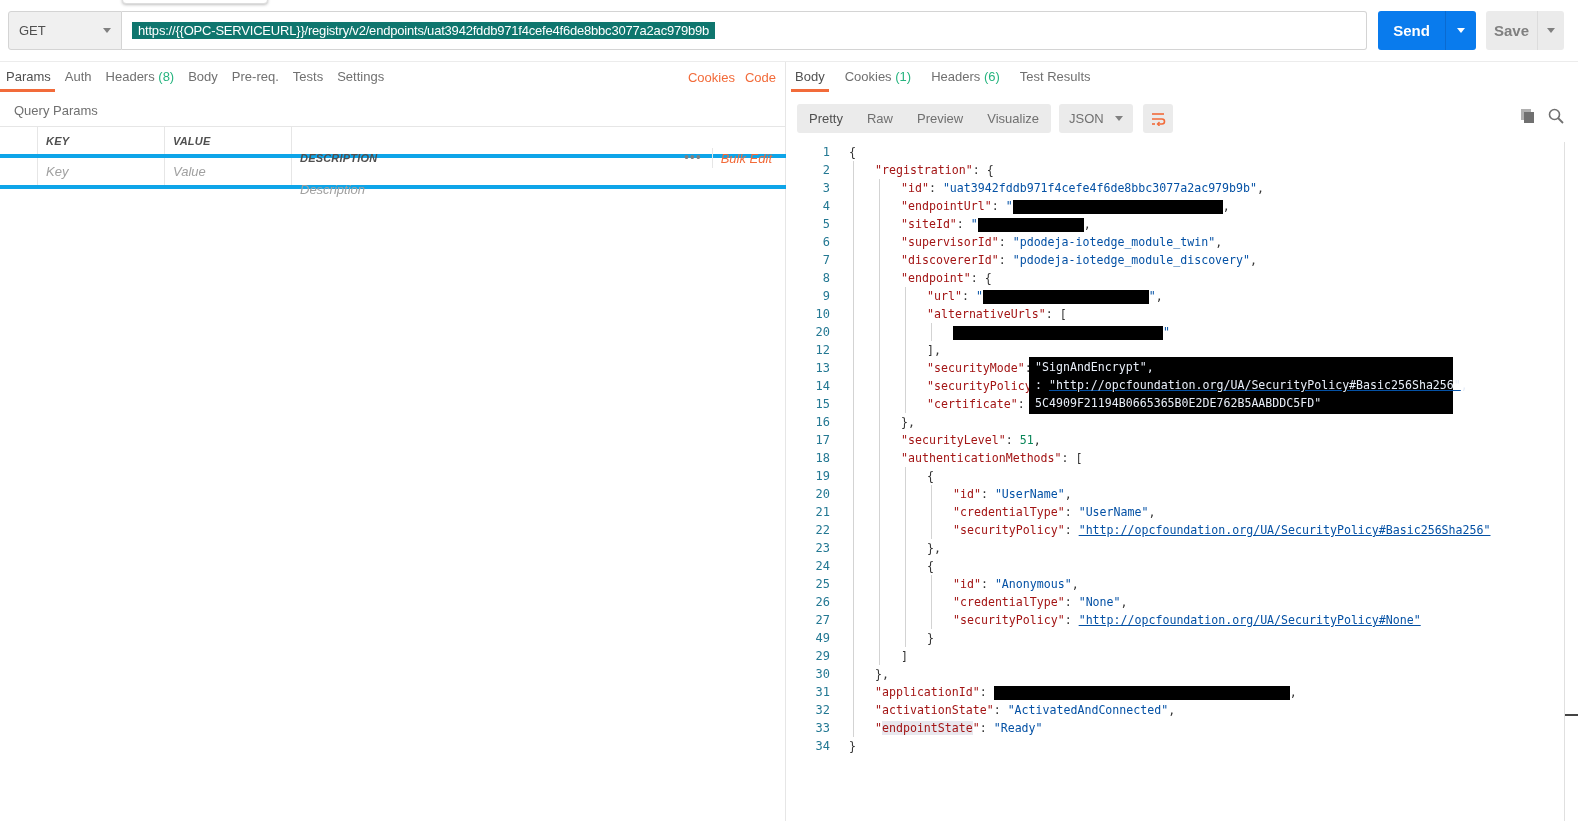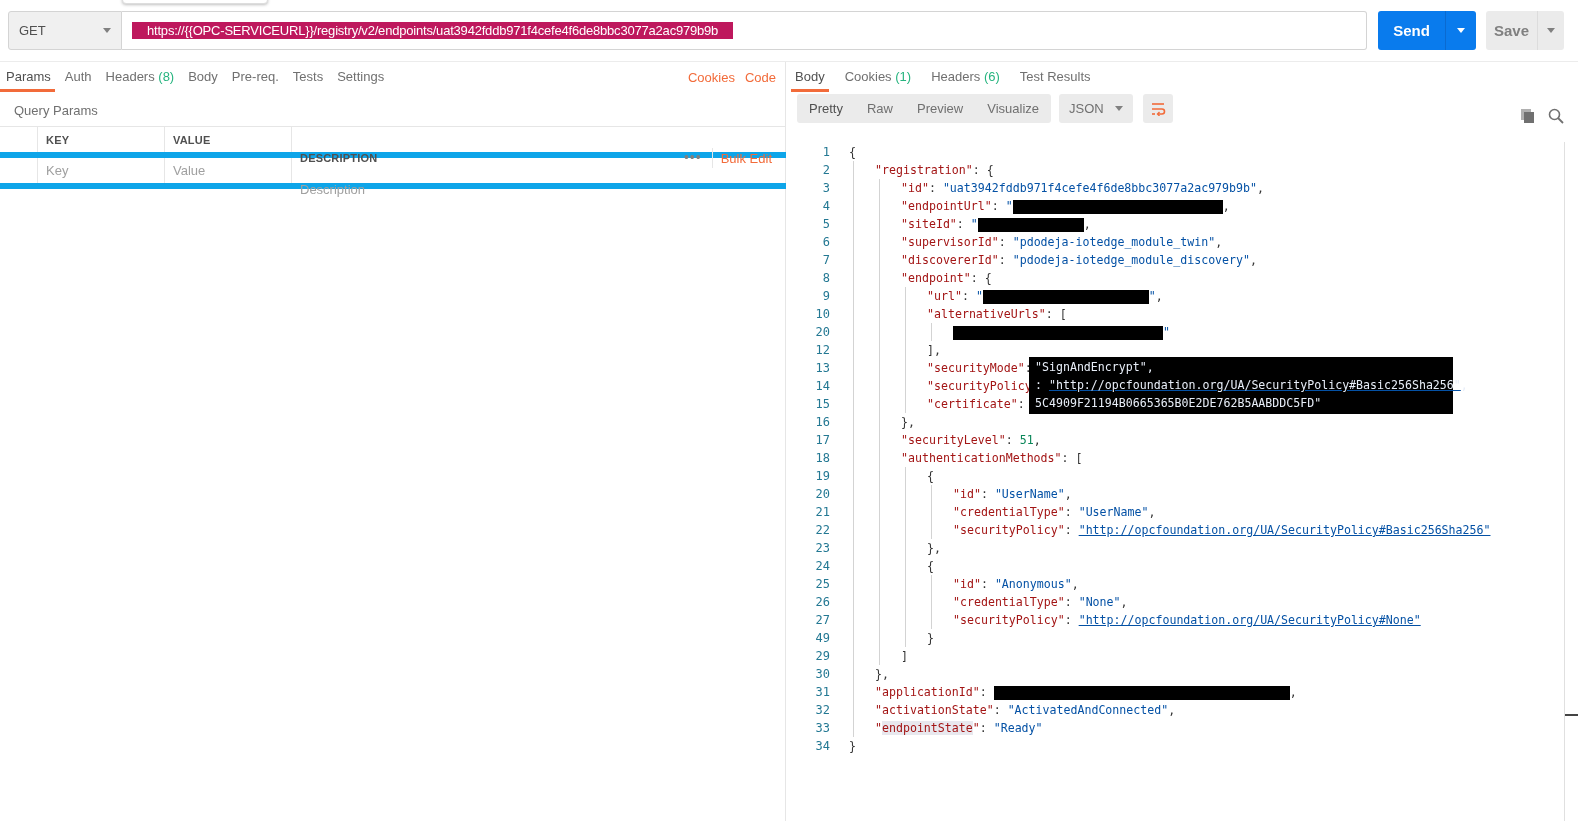--- a/index.html
+++ b/index.html
@@ -7,21 +7,21 @@
   body { font-family: "Liberation Sans", "DejaVu Sans", sans-serif; font-size: 13px; color: #505050; position: relative; }
 
   
   .tooltip-stub { position: absolute; left: 122px; top: -8px; width: 146px; height: 12px; background: #fff; border: 1px solid #ddd; border-radius: 4px; box-shadow: 0 1px 3px rgba(0,0,0,0.25); }
 
   
   .request-bar { position: absolute; left: 8px; top: 11px; right: 0; height: 40px; display: flex; }
   .method { width: 114px; height: 39px; background: #f0f0f0; border: 1px solid #d4d4d4; border-radius: 3px 0 0 3px; display: flex; align-items: center; padding-left: 10px; color: #505050; font-size: 13px; position: relative; }
   .method .caret { position: absolute; right: 10px; top: 16px; width: 0; height: 0; border-left: 4px solid transparent; border-right: 4px solid transparent; border-top: 5px solid #808080; }
   .url-box { width: 1245px; height: 39px; border: 1px solid #d4d4d4; border-left: none; border-radius: 0 3px 3px 0; display: flex; align-items: center; padding-left: 10px; }
-  .url-text { background: #be185d; color: #fff; font-size: 13px; padding: 1px 15px; letter-spacing: -0.2px; }
+  .url-text { background: #0f766e; color: #fff; font-size: 13px; padding: 1px 6px; letter-spacing: -0.2px; }
   .send-btn { margin-left: 11px; width: 98px; height: 39px; background: #097bed; border-radius: 3px; display: flex; color: #fff; }
   .send-btn .label { flex: 1; display: flex; align-items: center; justify-content: center; font-weight: bold; font-size: 15px; border-right: 1px solid #0a6ad0; }
   .send-btn .drop { width: 30px; display: flex; align-items: center; justify-content: center; }
   .caret-w { width: 0; height: 0; border-left: 4px solid transparent; border-right: 4px solid transparent; border-top: 5px solid #fff; }
   .save-btn { margin-left: 10px; width: 78px; height: 39px; background: #ebebeb; border-radius: 3px; display: flex; color: #808080; }
   .save-btn .label { flex: 1; display: flex; align-items: center; justify-content: center; font-weight: bold; font-size: 15px; border-right: 1px solid #dcdcdc; }
   .save-btn .drop { width: 26px; display: flex; align-items: center; justify-content: center; }
   .caret-g { width: 0; height: 0; border-left: 4px solid transparent; border-right: 4px solid transparent; border-top: 5px solid #808080; }
 
   .h-divider { position: absolute; left: 0; right: 0; top: 61px; height: 1px; background: #ececec; }
@@ -30,21 +30,21 @@
   .left-pane { position: absolute; left: 0; top: 62px; width: 786px; bottom: 0; border-right: 1px solid #e6e6e6; }
   .tabs { height: 30px; display: flex; align-items: center; padding-left: 6px; position: relative; }
   .tab { margin-right: 14px; font-size: 13px; color: #707070; position: relative; height: 30px; line-height: 30px; }
   .tab.active { color: #505050; }
   .tab.active::after { content: ""; position: absolute; left: -6px; right: -4px; bottom: 0; height: 3px; background: #f26b3a; }
   .tab .count { color: #26b47f; }
   .tabs-right { position: absolute; right: 9px; top: 0; height: 30px; display: flex; align-items: center; gap: 10px; }
   .link-orange { color: #f26b3a; font-size: 13px; }
   .section-title { padding: 11px 14px 0 14px; height: 34px; color: #707070; font-size: 13px; }
   .params-table { width: 786px; border-top: 1px solid #e6e6e6; }
-  .params-row { display: flex; height: 31px; border-bottom: 6px solid #0ea5e9; }
+  .params-row { display: flex; height: 31px; border-bottom: 4px solid #0ea5e9; font-style: italic; }
   .cell { display: flex; align-items: center; padding-left: 8px; border-right: 1px solid #e6e6e6; }
   .cell.c0 { width: 38px; padding: 0; }
   .cell.c1 { width: 127px; }
   .cell.c2 { width: 127px; }
   .cell.c3 { flex: 1; border-right: none; margin-top: 31px; }
   .hdr-text { font-size: 11px; font-weight: bold; color: #505050; letter-spacing: 0.2px; }
   .ph-text { font-size: 13px; color: #a0a0a0; }
   .hdr-actions { display: flex; align-items: center; padding-right: 14px; }
   .dots { color: #808080; font-size: 14px; letter-spacing: 1px; padding: 0 10px; border-right: 1px solid #e6e6e6; height: 20px; line-height: 18px; }
   .bulk { margin-left: 8px; color: #f26b3a; font-size: 13px; }
@@ -56,21 +56,21 @@
   .rtab.active { color: #505050; }
   .rtab.active::after { content: ""; position: absolute; left: -4px; right: -4px; bottom: 0; height: 3px; background: #f26b3a; }
   .rtab .count { color: #26b47f; }
   .status-area { position: absolute; right: 8px; top: 0; height: 30px; display: flex; align-items: center; font-size: 12px; }
   .globe { width: 16px; height: 16px; margin-right: 10px; }
   .status-green { color: #26b47f; margin-right: 11px; }
   .vsep { width: 1px; height: 20px; background: #e0e0e0; margin: 0 10px 0 0; }
   .save-response { color: #f26b3a; font-size: 13px; display: flex; align-items: center; gap: 8px; }
   .caret-o { width: 0; height: 0; border-left: 4px solid transparent; border-right: 4px solid transparent; border-top: 5px solid #f26b3a; }
 
-  .view-bar { position: absolute; left: 10px; top: 32px; height: 29px; display: flex; }
+  .view-bar { position: absolute; left: 10px; top: 42px; height: 29px; display: flex; }
   .view-group { display: flex; background: #ebebeb; border-radius: 3px; height: 29px; }
   .view-btn { padding: 0 12px; line-height: 29px; color: #707070; font-size: 13px; }
   .view-btn.active { color: #505050; }
   .lang-select { margin-left: 8px; background: #ebebeb; border-radius: 3px; width: 74px; height: 29px; display: flex; align-items: center; padding-left: 10px; color: #707070; position: relative; }
   .lang-select .caret-g { position: absolute; right: 10px; top: 12px; }
   .wrap-btn { margin-left: 10px; width: 30px; height: 29px; background: #ebebeb; border-radius: 3px; display: flex; align-items: center; justify-content: center; }
   .tools { position: absolute; right: 14px; top: 46px; display: flex; gap: 12px; align-items: center; }
 
   .code-area { position: absolute; left: 0; top: 80px; right: 14px; bottom: 0; font-family: "DejaVu Sans Mono", "Liberation Mono", monospace; font-size: 11.6px; }
   .code-line { position: absolute; left: 0; height: 18px; line-height: 18px; white-space: pre; }

